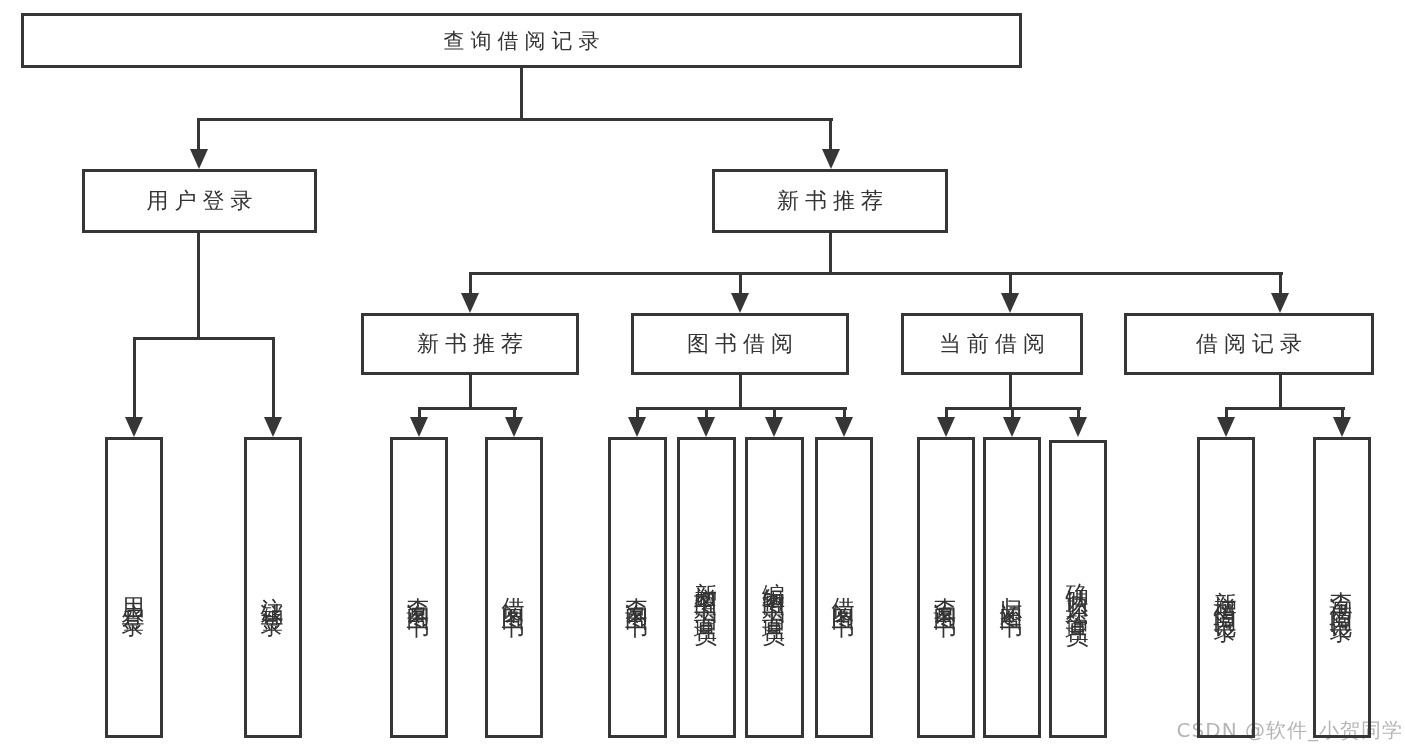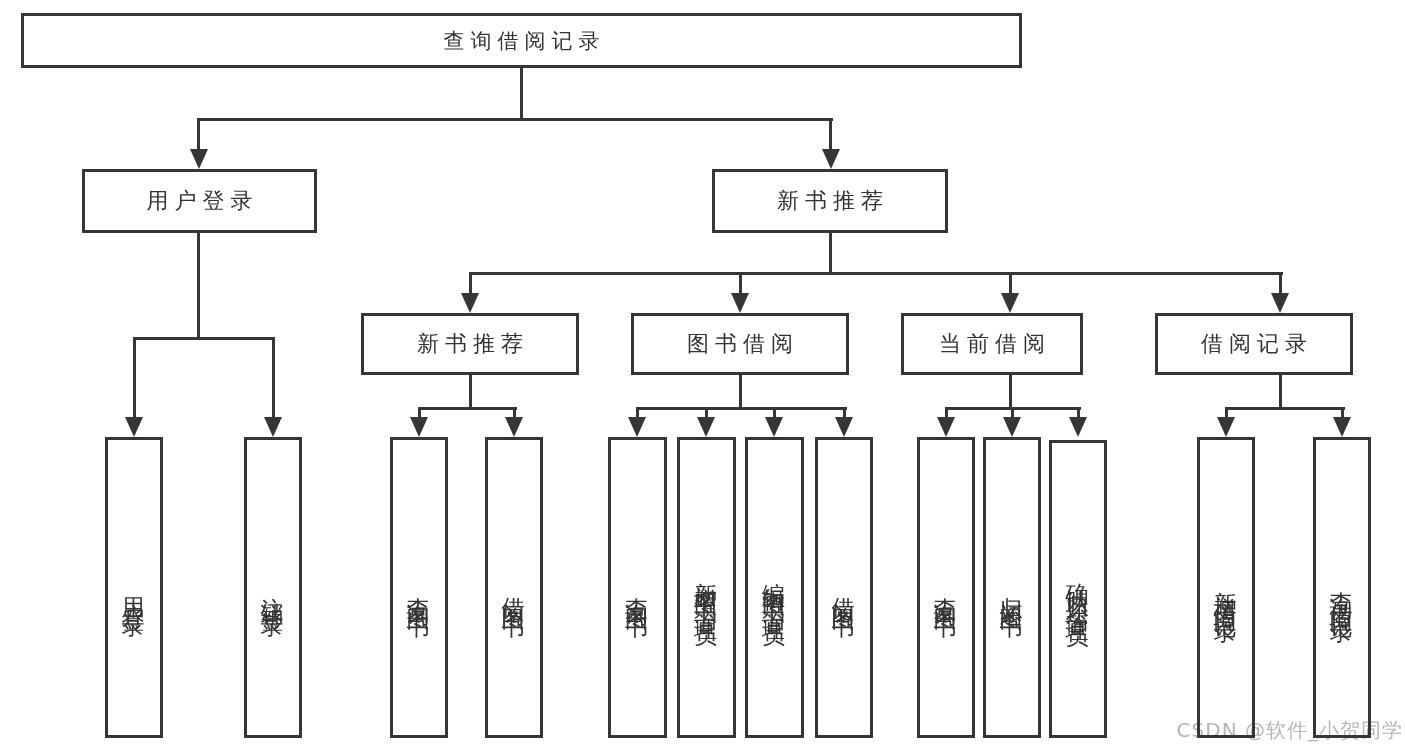--- a/index.html
+++ b/index.html
@@ -102,21 +102,21 @@
 
   <div class="box h" style="left:631px;top:313px;width:218px;height:62px;">
     <span>图书借阅</span>
   </div>
   <div class="box h" style="left:361px;top:313px;width:218px;height:62px;">
     <span>新书推荐</span>
   </div>
   <div class="box h" style="left:901px;top:313px;width:182px;height:62px;">
     <span>当前借阅</span>
   </div>
-  <div class="box h" style="left:1155px;top:313px;width:198px;height:62px;">
+  <div class="box h" style="left:1124px;top:313px;width:250px;height:62px;">
     <span>借阅记录</span>
   </div>
 
   <div class="vline" style="left:469px;top:375px;height:35px;"></div>
   <div class="hline" style="left:418px;top:407px;width:99px;"></div>
   <div class="vline" style="left:418px;top:410px;height:10px;"></div>
   <div class="arrow" style="left:410px;top:417px;"></div>
   <div class="vline" style="left:513px;top:410px;height:10px;"></div>
   <div class="arrow" style="left:505px;top:417px;"></div>
 

